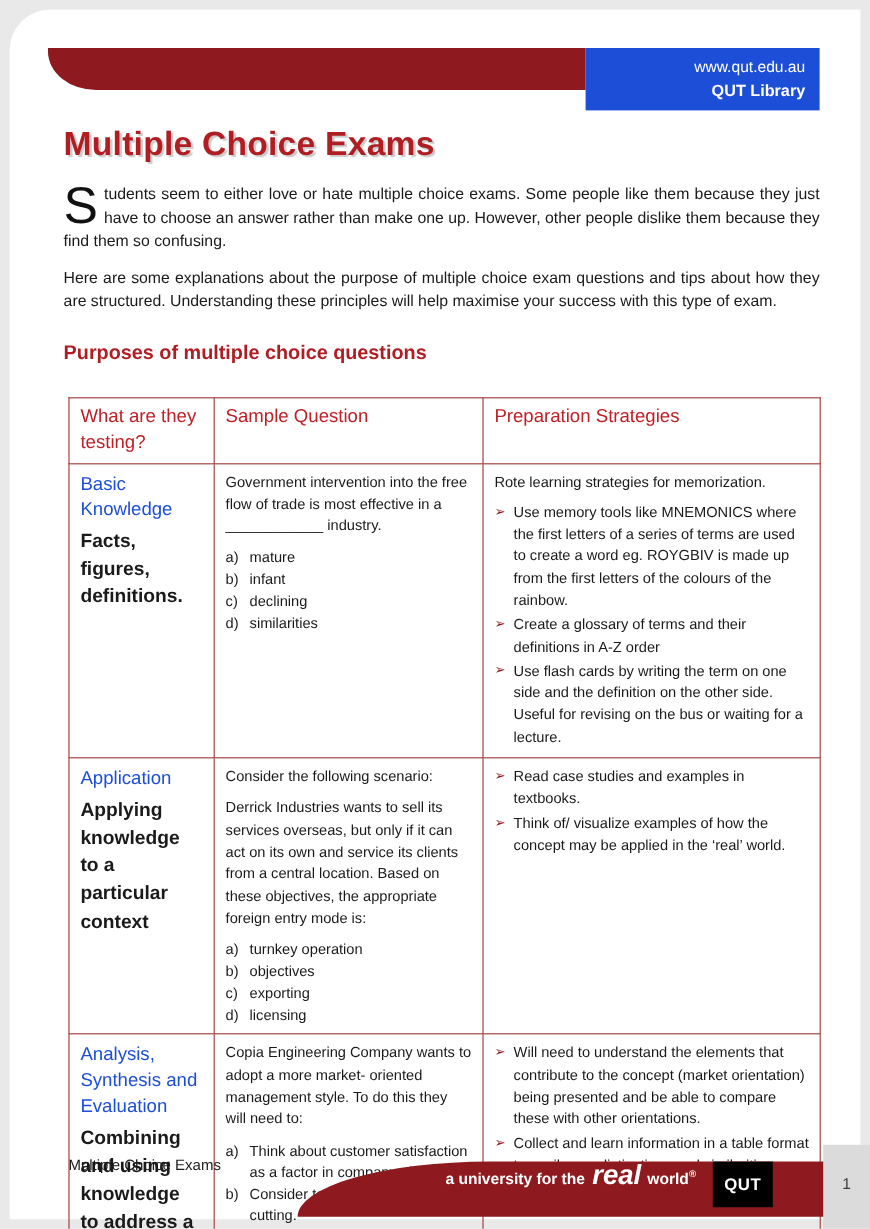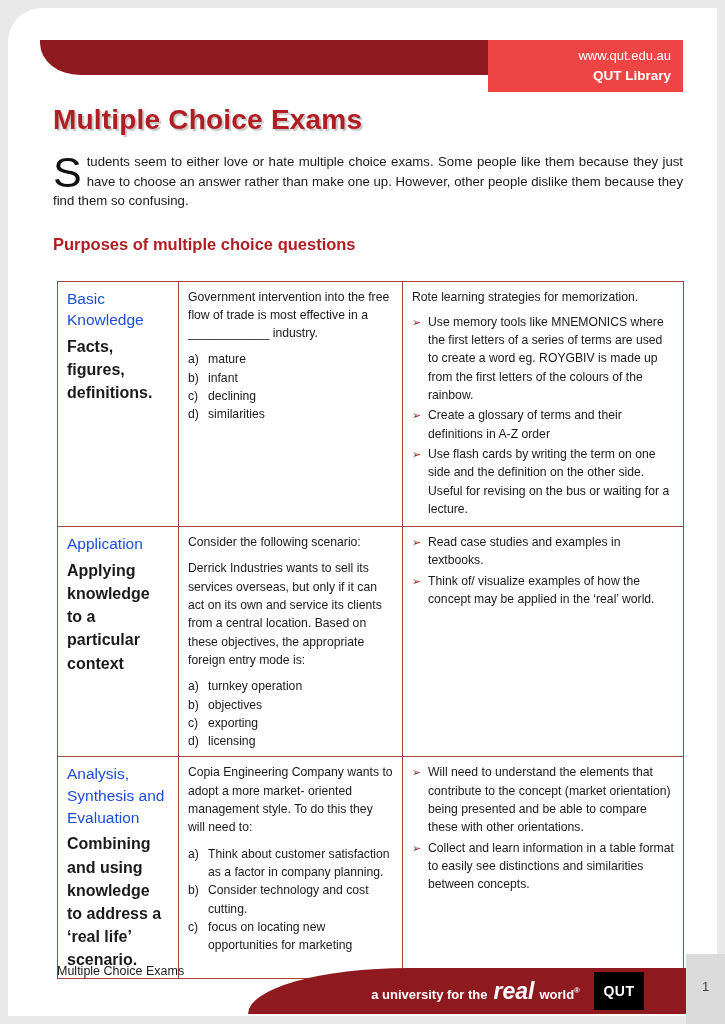--- a/index.html
+++ b/index.html
@@ -23,21 +23,21 @@
     position: absolute;
     left: 32px; top: 32px;
     width: 448px; height: 35px;
     background: #8E1A1F;
     border-bottom-left-radius: 40px 32px;
   }
   .hdr-navy {
     position: absolute;
     left: 480px; top: 32px;
     width: 195px; height: 52px;
-    background: #ef4444;
+    background: #1d4ed8;
     color: #ffffff;
     text-align: right;
     padding: 8px 12px 0 0;
   }
   .hdr-url { font-size: 13px; line-height: 1.3; }
   .hdr-org { font-size: 13.5px; font-weight: bold; margin-top: 3px; }
   
   .content {
     position: absolute;
     left: 45px; top: 96px;
@@ -122,21 +122,20 @@
     left: 49px; top: 956px;
     font-size: 12.5px;
   }
   .footer-band {
     position: absolute;
     left: 240px; top: 960px;
     width: 440px; height: 46px;
     background: #8E1A1F;
     border-top-left-radius: 160px 46px;
     display: flex;
-    align-items: center;
     justify-content: flex-end;
     padding-right: 44px;
   }
   .tagline {
     display: flex;
     align-items: baseline;
     color: #ffffff;
     font-weight: bold;
     white-space: nowrap;
   }
@@ -177,31 +176,37 @@
   <div class="hdr-navy">
     <div class="hdr-url">www.qut.edu.au</div>
     <div class="hdr-org">QUT Library</div>
   </div>
 
   <div class="content">
     <h1 class="title">Multiple Choice Exams</h1>
 
     <p class="body-p"><span class="dropcap">S</span><span>tudents seem to either love or hate multiple choice exams.  Some people like them because they just have to choose an answer rather than make one up.  However, other people dislike them because they find them so confusing.</span></p>
 
+    <p class="body-p">Here are some explanations about the purpose of multiple choice exam questions and tips about how they are structured. Understanding these principles will help maximise your success with this type of exam.</p>
 
     <h2 class="section">Purposes of multiple choice questions</h2>
 
     <table class="purpose">
       <colgroup>
           <col style="width:121px">
           <col style="width:224px">
           <col style="width:281px">
         </colgroup>
 
       <tbody>
+          <tr class="hdr">
+        <th class="colhead">What are they testing?</th>
+        <th class="colhead">Sample Question</th>
+        <th class="colhead">Preparation Strategies</th>
+      </tr>
 
       <tr class="r0">
         <td>
           <div class="row-title">Basic Knowledge</div>
           <div class="row-desc">Facts, figures, definitions.</div>
         </td>
         <td class="q">
           <div class="q-intro">Government intervention into the free flow of trade is most effective in a ____________ industry.</div>
           <div class="opt">
                 <span class="opt-label">a)</span>

